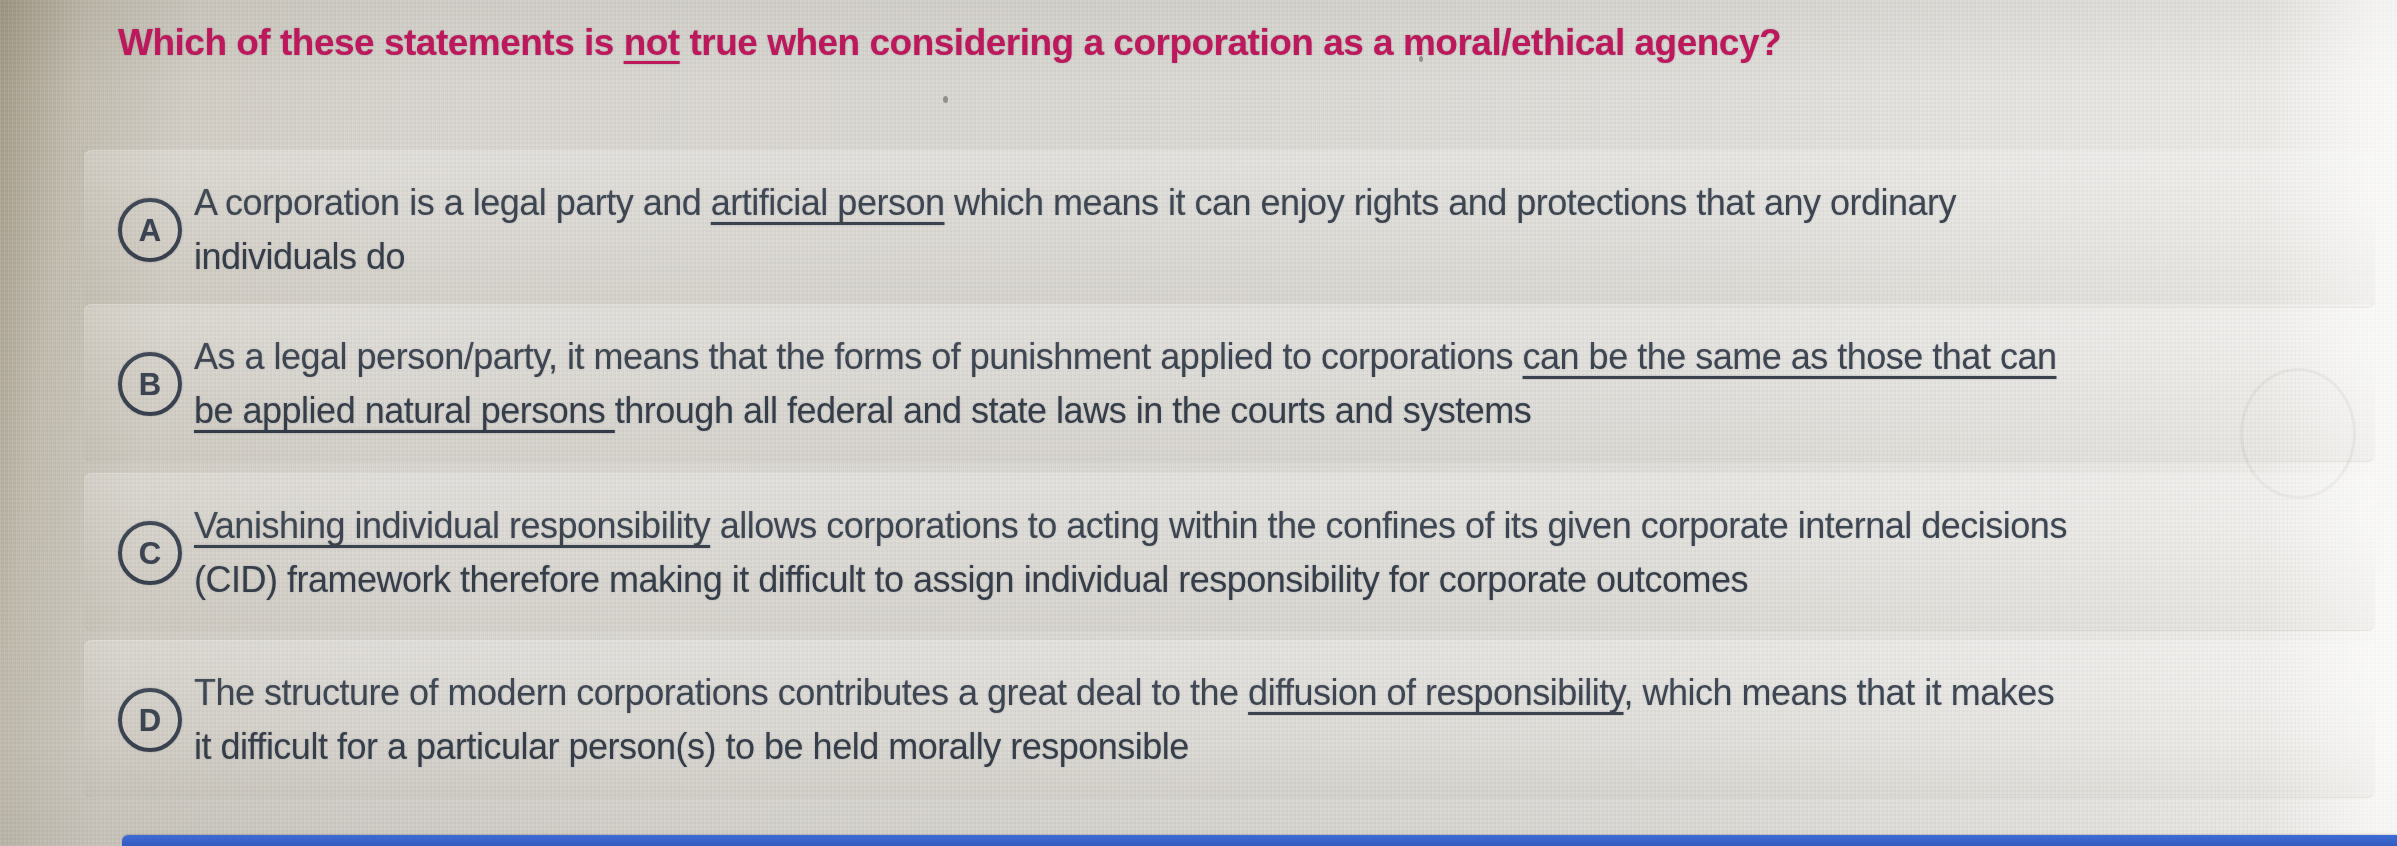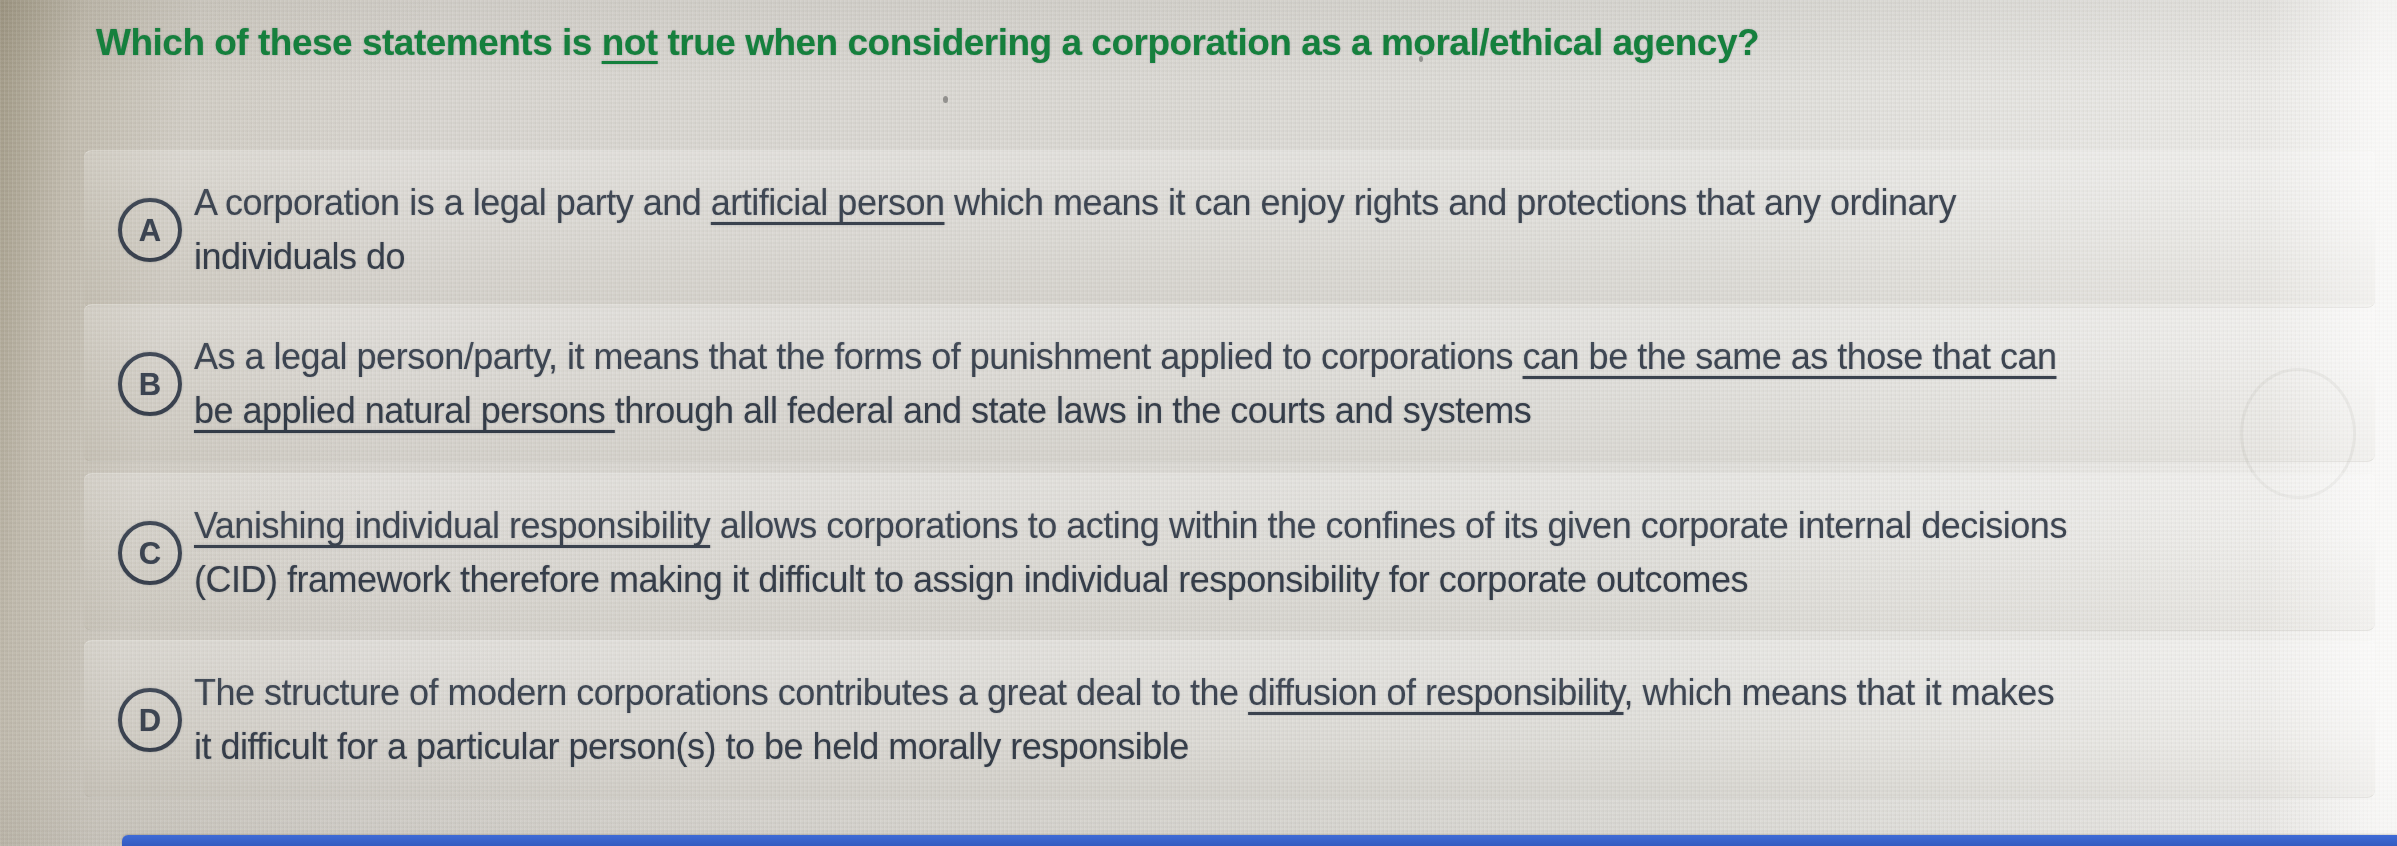--- a/index.html
+++ b/index.html
@@ -52,26 +52,26 @@
   .right-glow {
     position: absolute;
     top: 0; bottom: 0; right: 0;
     width: 130px;
     pointer-events: none;
     background: linear-gradient(90deg, rgba(255,255,255,0) 0%, rgba(255,255,255,0.55) 85%);
   }
 
   .question {
     position: absolute;
-    left: 96px;
+    left: 118px;
     top: 22px;
     font-size: 37px;
     font-weight: bold;
     letter-spacing: -0.5px;
-    color: #15803d;
+    color: #be185d;
     text-shadow: 0 0 2px rgba(35,45,60,0.30);
     white-space: pre;
   }
 
   .option-row {
     position: absolute;
     left: 118px;
     right: 40px;
     display: flex;
     align-items: center;

